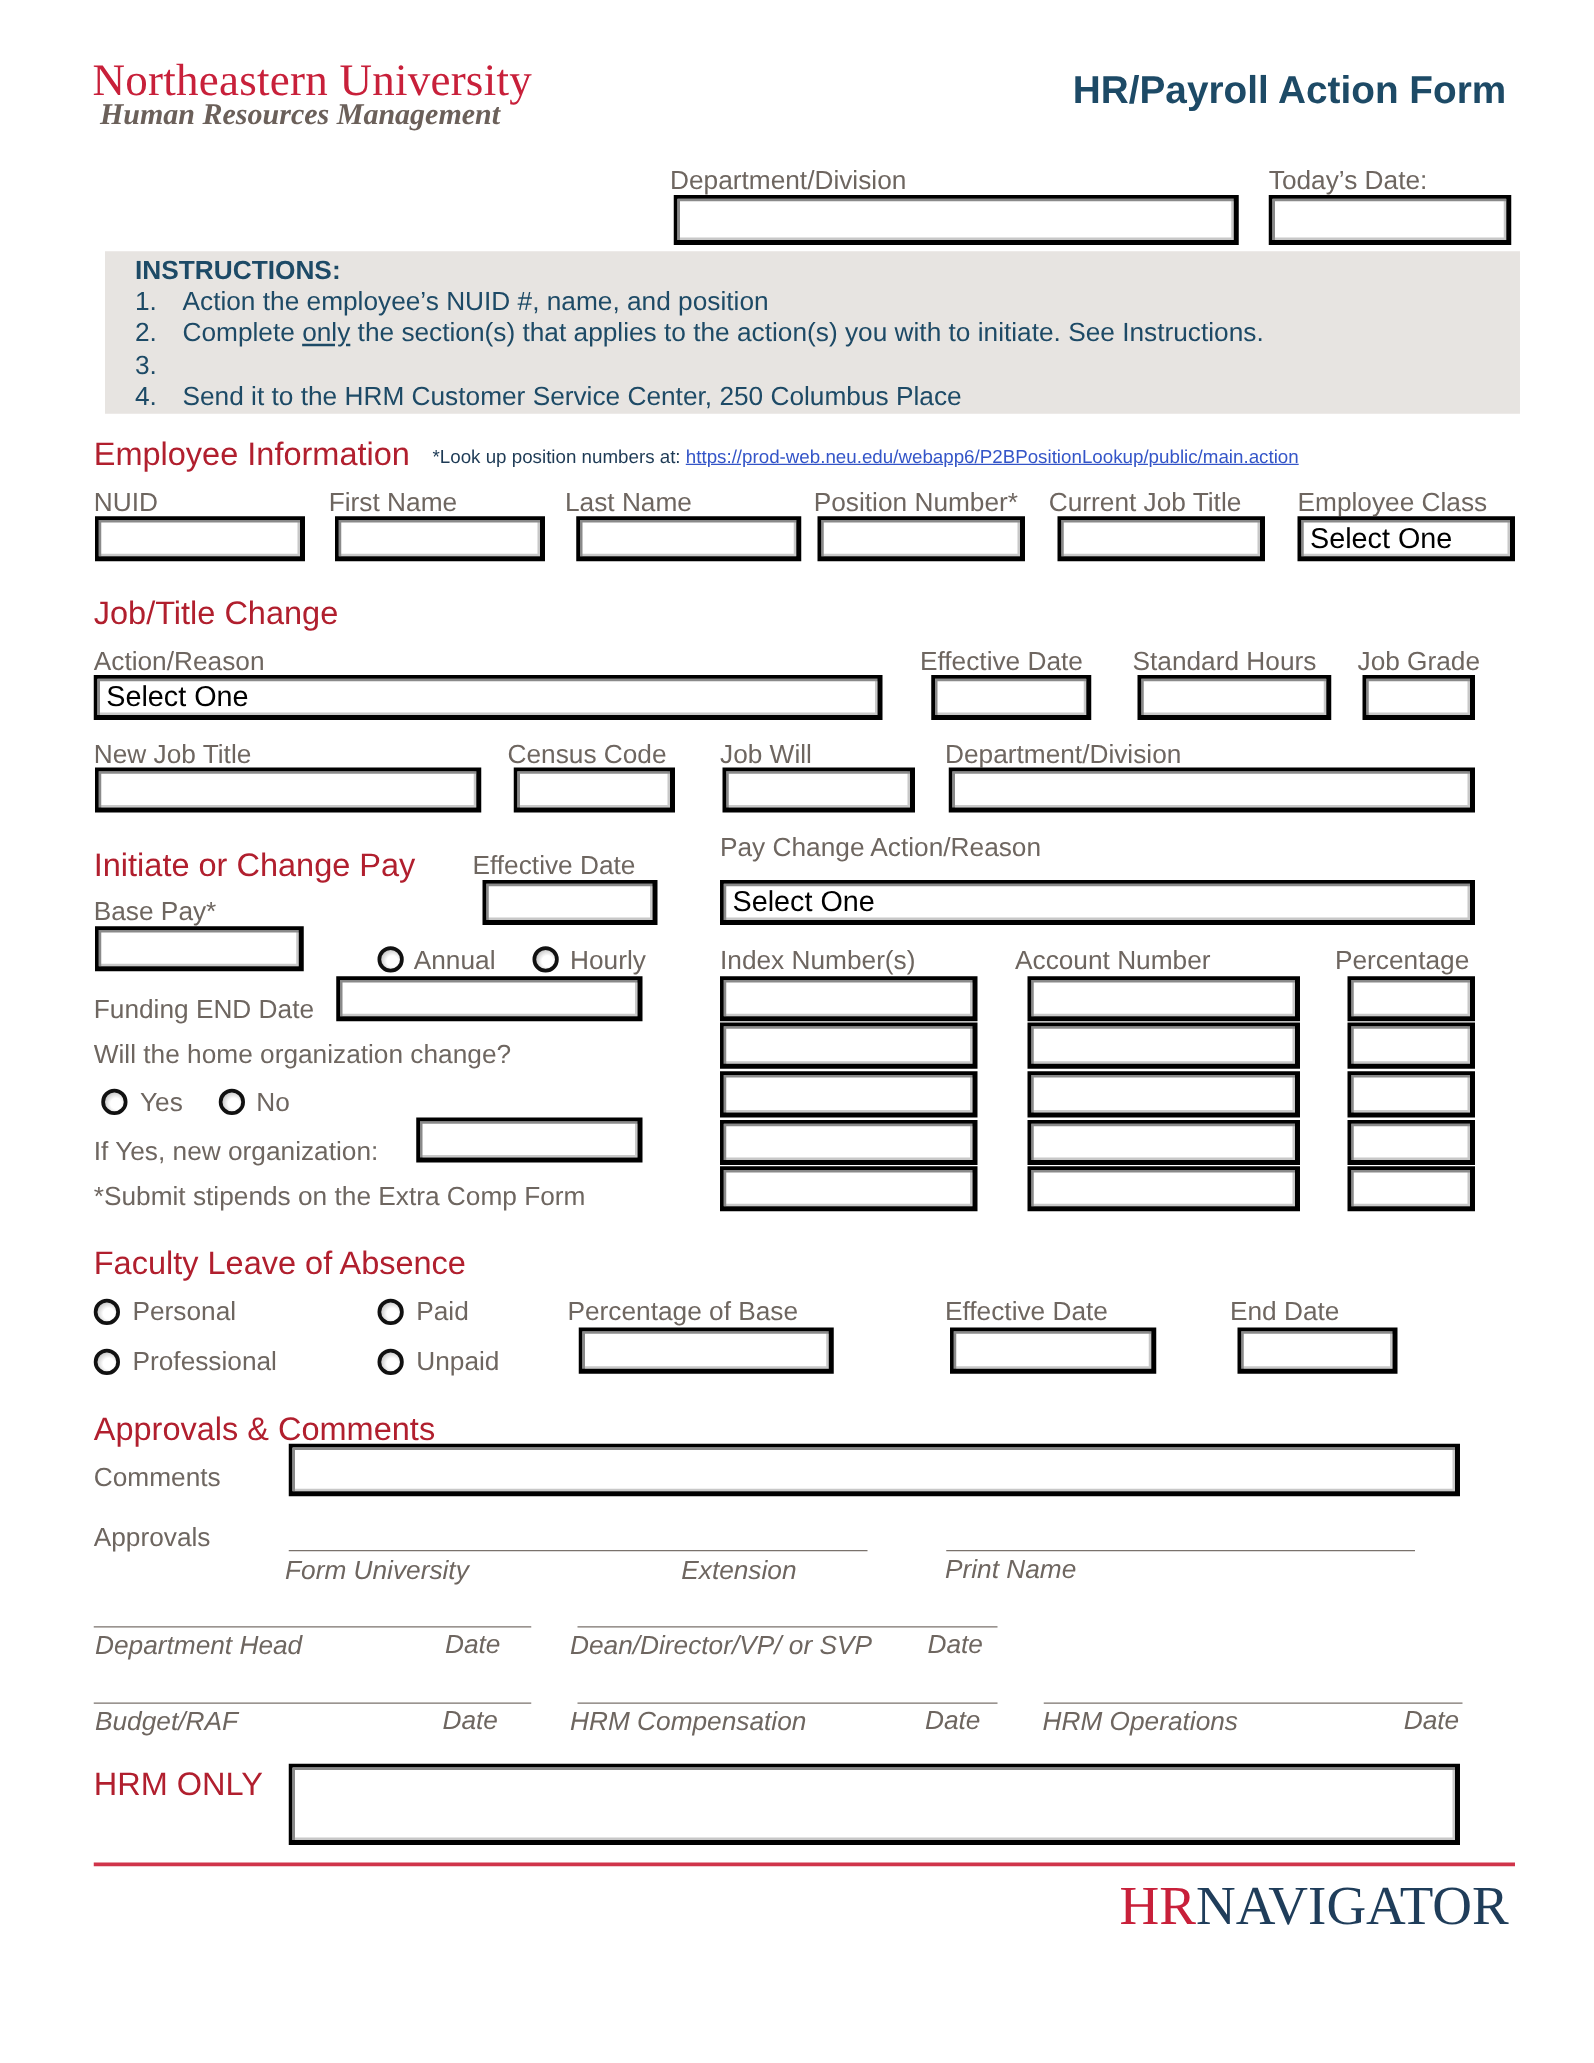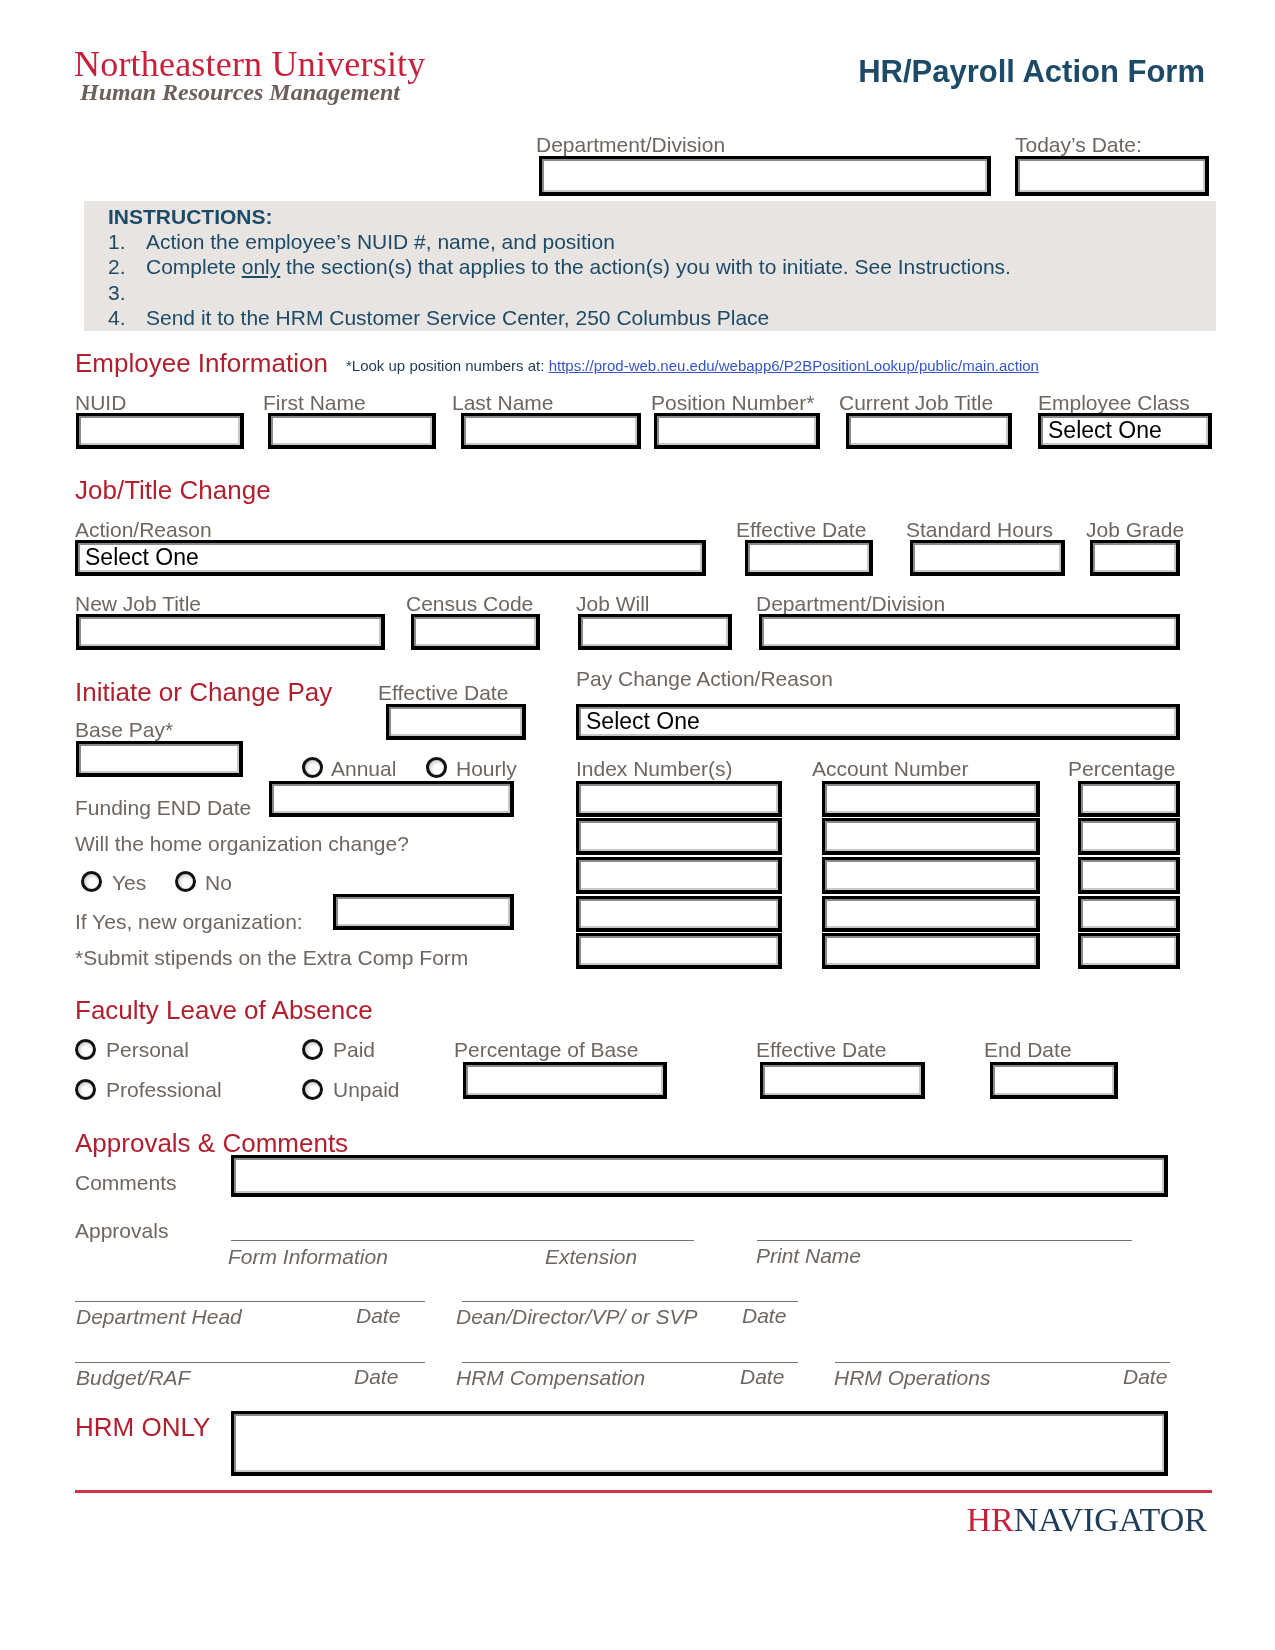--- a/index.html
+++ b/index.html
@@ -31,21 +31,21 @@
   .sig { position: absolute; font-size: 21px; font-style: italic; color: #6e6660; white-space: nowrap; line-height: 1; }
   .logo-nu { font-family: "Liberation Serif", "DejaVu Serif", serif; color: #c8203a; font-size: 36px; letter-spacing: 0.2px; line-height: 1; }
   .logo-hr { font-family: "Liberation Serif", "DejaVu Serif", serif; color: #6b605a; font-size: 24px; font-style: italic; font-weight: bold; line-height: 1; }
   .title { font-size: 31px; font-weight: bold; color: #1d4a66; line-height: 1; }
   .instr { background: #e7e4e1; }
   .instr-h { font-size: 21px; font-weight: bold; color: #1d4a66; line-height: 1; }
   .instr-li { font-size: 21px; color: #1d4a66; line-height: 1; white-space: nowrap; }
   .instr-li u { text-decoration: underline; }
   .note { font-size: 15px; color: #1d3a55; white-space: nowrap; line-height: 1; }
   .link { color: #3455c8; text-decoration: underline; }
-  .hr-footer { font-family: "Liberation Serif", "DejaVu Serif", serif; font-size: 34px; line-height: 1; }
+  .hr-footer { font-family: "Liberation Serif", "DejaVu Serif", serif; font-size: 44px; line-height: 1; }
   .hr-footer .r { color: #c8203a; }
   .hr-footer .b { color: #1f3d5a; }
 </style>
 </head>
 <body>
 
 <div class="abs logo-nu" style="left:74px; top:46px;">Northeastern University</div>
 <div class="abs logo-hr" style="left:80px; top:80px;">Human Resources Management</div>
 <div class="abs title" style="right:70px; top:56px;">HR/Payroll Action Form</div>
 
@@ -163,21 +163,21 @@
 <div class="box" style="left:760px; top:1062px; width:165px; height:37px;"></div>
 <div class="lbl" style="left:984px; top:1039px;">End Date</div>
 <div class="box" style="left:990px; top:1062px; width:128px; height:37px;"></div>
 
 <div class="sec" style="left:75px; top:1130px;">Approvals &amp; Comments</div>
 <div class="lbl" style="left:75px; top:1172px;">Comments</div>
 <div class="box" style="left:231px; top:1155px; width:937px; height:42px;"></div>
 <div class="lbl" style="left:75px; top:1220px;">Approvals</div>
 
 <div class="sigline" style="left:231px; top:1240px; width:463px;"></div>
-<div class="sig" style="left:228px; top:1246px;">Form Information</div>
+<div class="sig" style="left:228px; top:1246px;">Form University</div>
 <div class="sig" style="left:545px; top:1246px;">Extension</div>
 <div class="sigline" style="left:757px; top:1240px; width:375px;"></div>
 <div class="sig" style="left:756px; top:1245px;">Print Name</div>
 
 <div class="sigline" style="left:75px; top:1301px; width:350px;"></div>
 <div class="sig" style="left:76px; top:1306px;">Department Head</div>
 <div class="sig" style="left:356px; top:1305px;">Date</div>
 <div class="sigline" style="left:462px; top:1301px; width:336px;"></div>
 <div class="sig" style="left:456px; top:1306px;">Dean/Director/VP/ or SVP</div>
 <div class="sig" style="left:742px; top:1305px;">Date</div>

